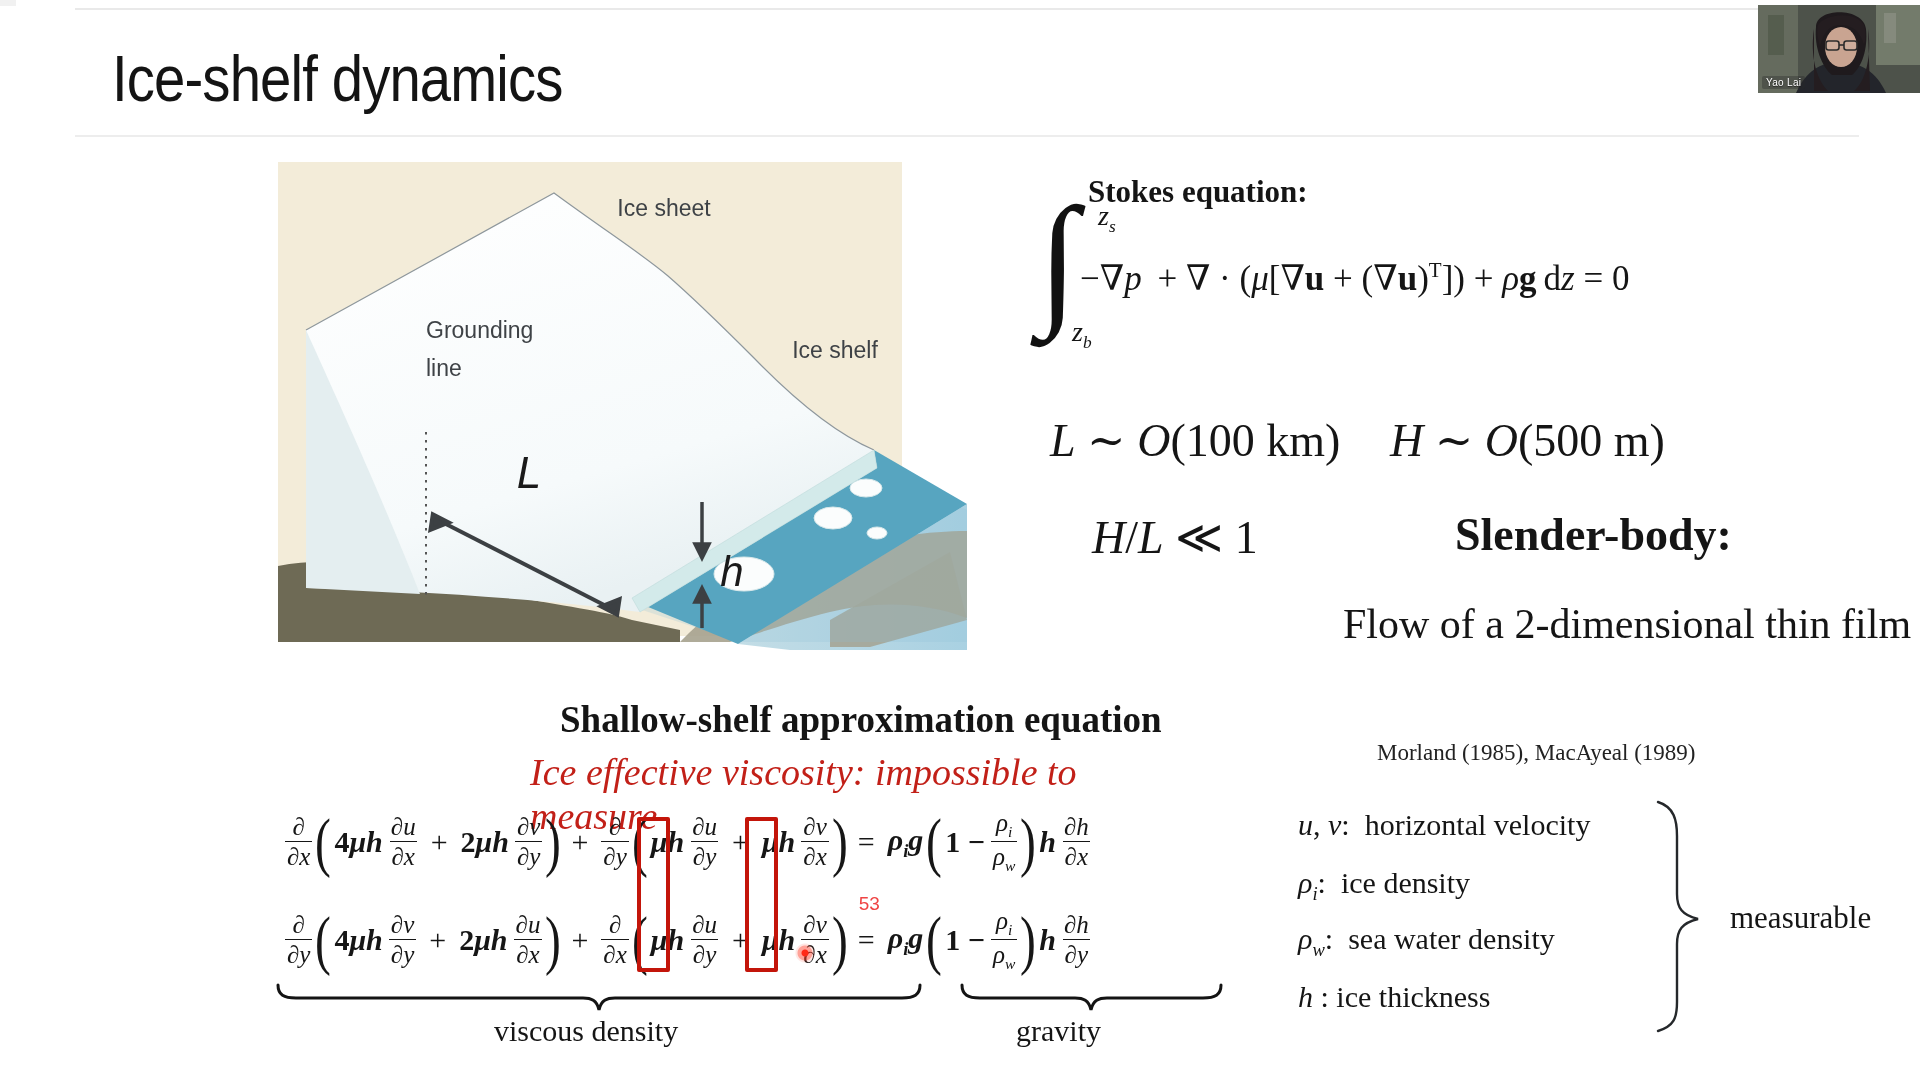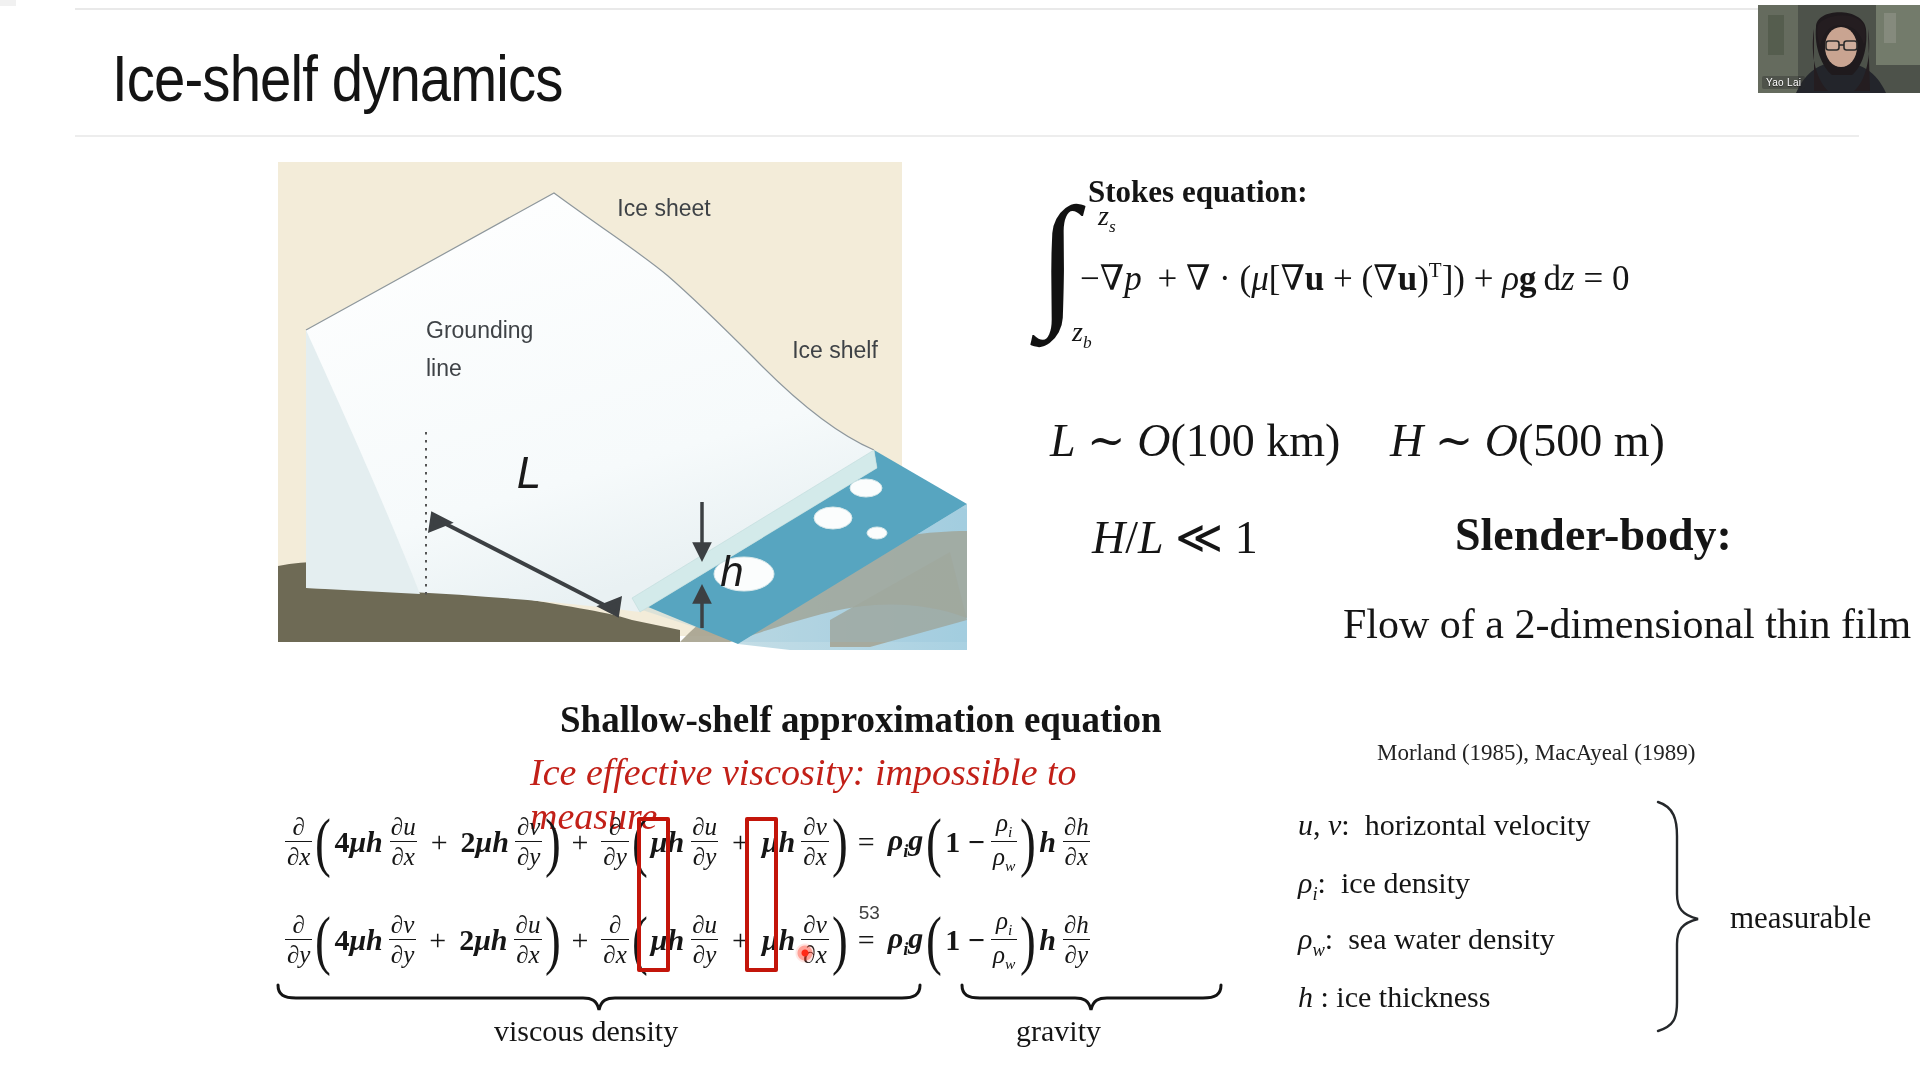--- a/index.html
+++ b/index.html
@@ -36,22 +36,22 @@
       color:#161616;white-space:nowrap;display:flex;align-items:center;height:96px;}
   .eq .rm,.eq .op,.eq .lp,.eq .rp,.eq .n53{font-style:normal;}
   .eq .t{margin:0 3px;font-weight:bold;}
   .eq .op{margin:0 10px;}
   .eq .fr{display:inline-flex;flex-direction:column;align-items:center;font-size:25px;margin:0 3px;}
   .eq .fr .n{line-height:1.12;padding:0 2px;}
   .eq .fr .d{border-top:1.6px solid #161616;line-height:1.18;padding:0 2px;}
   .eq sub{font-size:.62em;}
   .eq .lp,.eq .rp{font-size:66px;line-height:.8;transform:scaleX(.72);margin:0 -3px;}
   .eq .eqwrap{position:relative;}
-  .eq .n53{position:absolute;top:-30px;left:1px;font-size:19px;color:#404040;
-           font-family:"Liberation Sans",sans-serif;margin-top:9px;}
+  .eq .n53{position:absolute;top:-30px;left:1px;font-size:19px;color:#ef4444;
+           font-family:"Liberation Sans",sans-serif;}
   .redbox{position:absolute;border:4px solid #c3150a;border-radius:2px;z-index:5;}
   .laser{left:794px;top:942px;width:22px;height:22px;z-index:6;border-radius:50%;
          background:radial-gradient(circle,#ff2a18 0 3px,rgba(255,70,50,.5) 4px 7px,rgba(255,90,70,.15) 8px 9px,transparent 10px);}
   .brace-label{font-size:30px;white-space:nowrap;}
   
   .cite{left:1377px;top:740px;width:340px;font-size:23px;color:#222;}
   .varline{left:1298px;font-size:30px;white-space:nowrap;}
   .measurable{left:1730px;top:900px;font-size:31px;}
   
   .webcam{left:1758px;top:5px;width:162px;height:88px;overflow:hidden;background:#474c44;}

